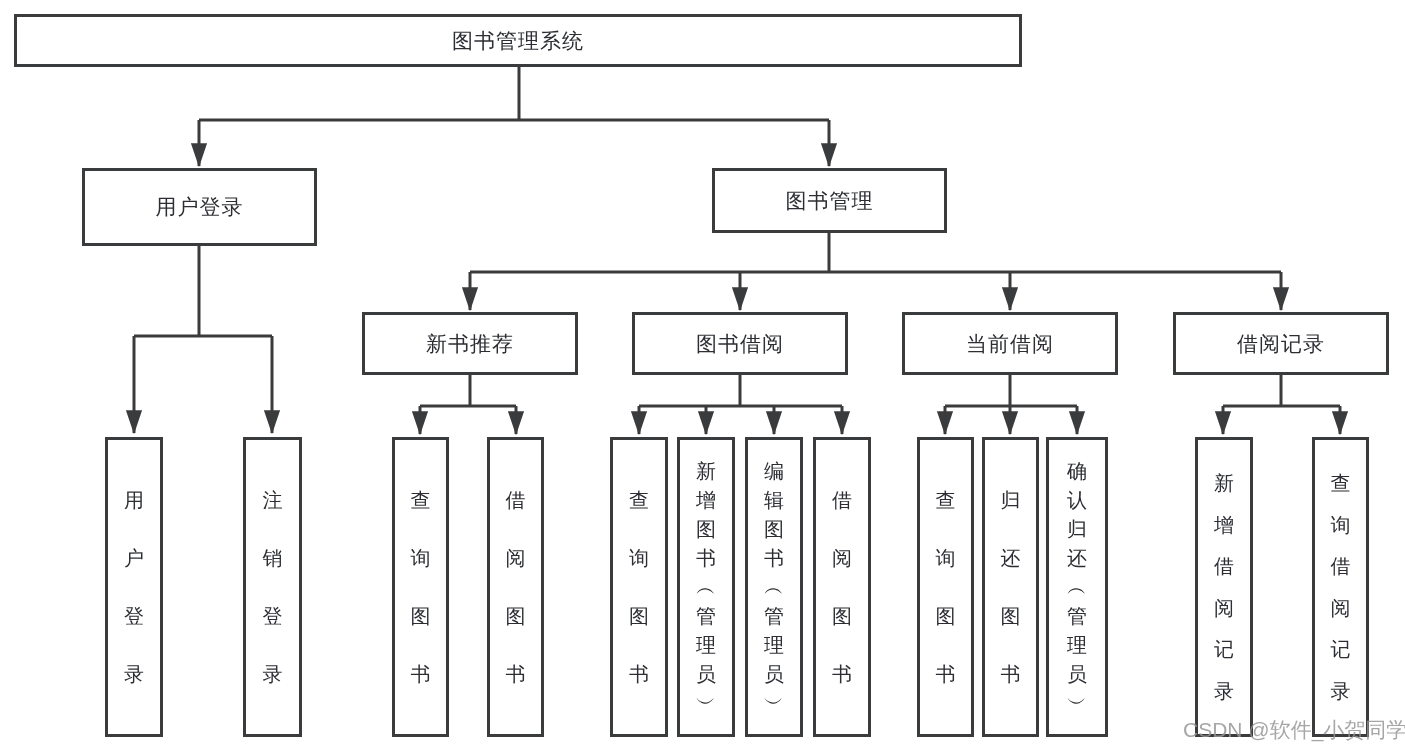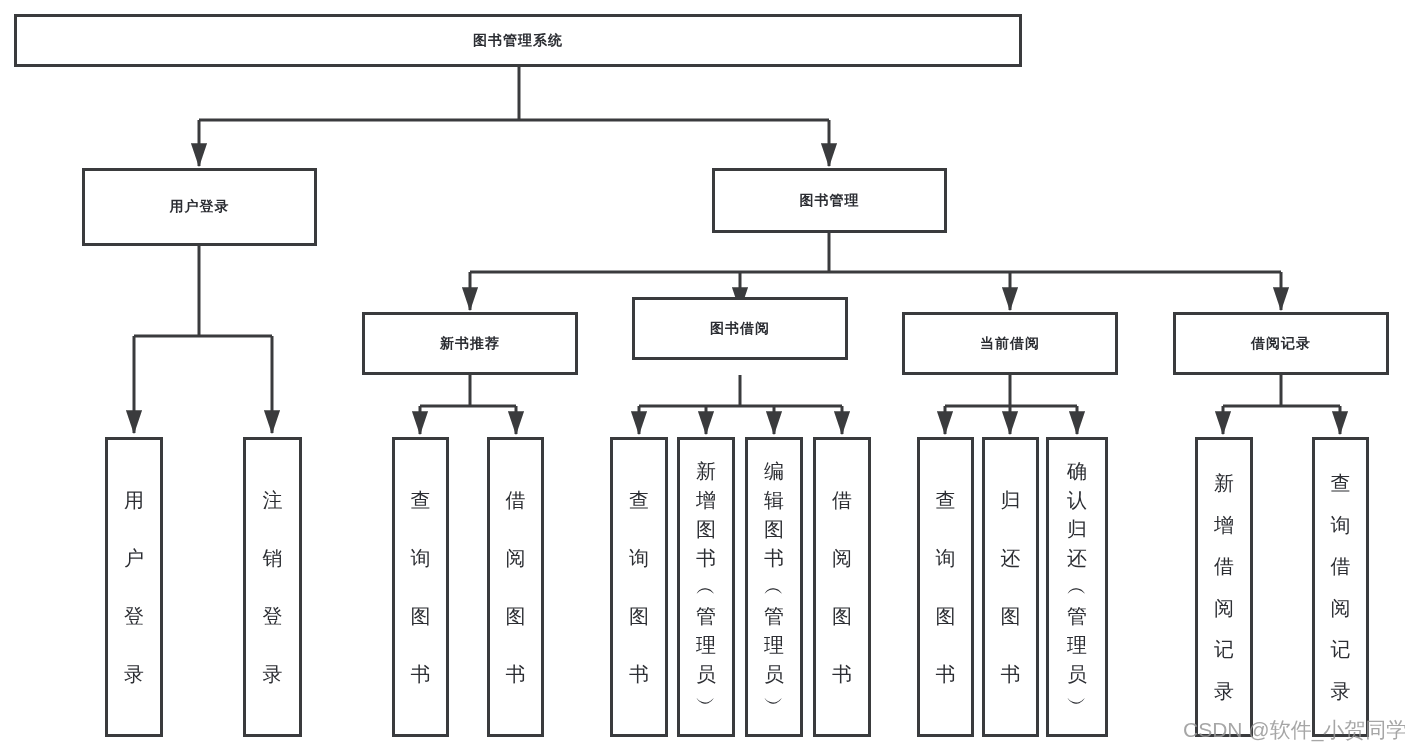--- a/index.html
+++ b/index.html
@@ -27,24 +27,23 @@
     background: #ffffff;
     border: 3px solid #3a3b3d;
     color: #2c2e33;
     display: flex;
     align-items: center;
     justify-content: center;
     z-index: 2;
   }
   .box.root { border-width: 3px; }
   .h-label {
-    font-size: 14px;
+    font-size: 21px;
     letter-spacing: 1px;
     white-space: nowrap;
-    font-weight: bold;
   }
   .leaf {
     flex-direction: column;
     justify-content: space-evenly;
     padding: 12px 0;
     font-size: 20px;
   }
   .leaf .vchar {
     line-height: 1;
     text-align: center;
@@ -123,21 +122,21 @@
   <div class="box" style="left:82px; top:168px; width:235px; height:78px;">
     <span class="h-label">用户登录</span>
   </div>
   <div class="box" style="left:362px; top:312px; width:216px; height:63px;">
     <span class="h-label">新书推荐</span>
   </div>
 
   <div class="box" style="left:712px; top:168px; width:235px; height:65px;">
     <span class="h-label">图书管理</span>
   </div>
-  <div class="box" style="left:632px; top:297px; width:216px; height:63px;">
+  <div class="box" style="left:632px; top:312px; width:216px; height:63px;">
     <span class="h-label">图书借阅</span>
   </div>
   <div class="box" style="left:902px; top:312px; width:216px; height:63px;text-align:right;">
     <span class="h-label">当前借阅</span>
   </div>
   <div class="box" style="left:1173px; top:312px; width:216px; height:63px;">
     <span class="h-label">借阅记录</span>
   </div>
 
   <div class="box leaf" style="left:105px; top:437px; width:58px; height:300px;">

